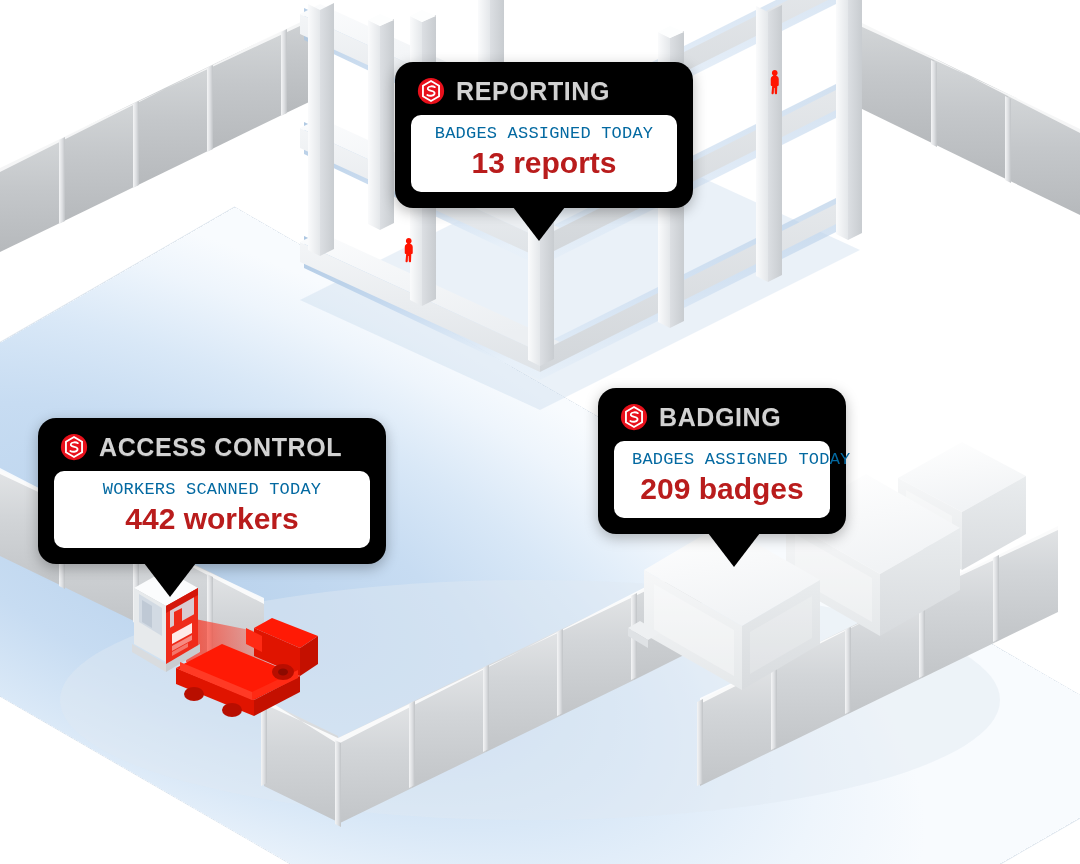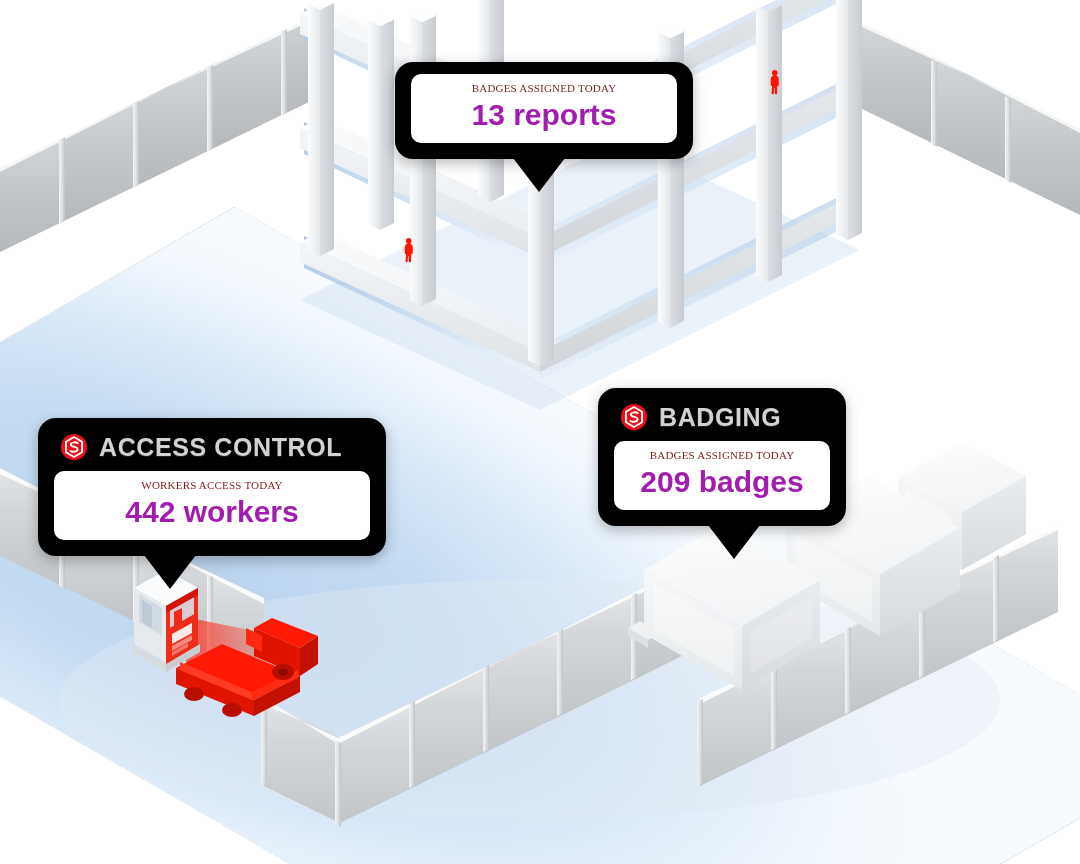--- a/index.html
+++ b/index.html
@@ -40,26 +40,26 @@
     color:#d2d2d2; font-weight:bold; letter-spacing:.6px;
     font-size:25px; line-height:1; white-space:nowrap;
     font-family:"Liberation Sans", sans-serif;
     text-shadow:0 1px 0 rgba(255,255,255,.12);
   }
   .card-body {
     background:#fff; border-radius:10px;
     padding:8px 18px 10px 18px; text-align:center;
   }
   .card-label {
-    color:#7f1d1d; font-size:11px; letter-spacing:.2px;
+    color:#0369a1; font-size:17px; letter-spacing:.2px;
     line-height:1.25; white-space:nowrap;
-    font-family:Liberation Serif, serif;
+    font-family:Liberation Mono, monospace;
   }
   .card-value {
-    color:#a21caf; font-size:30px; font-weight:bold;
+    color:#b91c1c; font-size:30px; font-weight:bold;
     line-height:1.22; white-space:nowrap; margin-top:1px;
     font-family:"Liberation Sans", sans-serif;
   }
   .tail {
     position:absolute; width:0; height:0;
     border-left:26px solid transparent;
     border-right:26px solid transparent;
     border-top:34px solid #000;
   }
 </style>
@@ -338,38 +338,46 @@
 
         <g transform="translate(770,70) scale(0.95)">
           <path d="M5 0c1.7 0 3 1.4 3 3.1 0 1.2-.6 2.2-1.6 2.7l1.6 1.1c.8.6 1.2 1.5 1.2 2.5v6.4c0 .6-.4 1-1 1h-.5l-.3 7.6c0 .7-.5 1.2-1.2 1.2s-1.2-.6-1.2-1.3l-.2-5.4h-.6l-.2 5.4c0 .7-.6 1.3-1.2 1.3s-1.2-.5-1.2-1.2L2.3 16.8h-.5c-.6 0-1-.4-1-1v-6.4c0-1 .4-1.9 1.2-2.5l1.6-1.1C2.6 5.3 2 4.3 2 3.1 2 1.4 3.3 0 5 0z"></path>
         </g>
       </g>
 
     </svg>
   </div>
 
   <div class="card" style="left:395px; top:62px; width:298px;">
+    <div class="card-head">
+      <svg class="logo" viewBox="0 0 32 32">
+        <circle cx="16" cy="16" r="15" fill="#e8101b"></circle>
+        <path d="M16 4.6 L25.2 9.9 L25.2 22.1 L16 27.4 L6.8 22.1 L6.8 9.9 Z" fill="none" stroke="#ffffff" stroke-width="2.1"></path>
+        <path d="M20.4 11.6 C18.6 10.3 13.4 10 12.4 12.6 C11.6 14.8 14.6 15.5 16.3 15.9 C18.1 16.3 20.8 17 20 19.3 C19.1 22 13.8 21.8 11.8 20.5" fill="none" stroke="#ffffff" stroke-width="2.1" stroke-linecap="round"></path>
+      </svg>
+      <div class="card-title">REPORTING</div>
+    </div>
     <div class="card-body">
       <div class="card-label">BADGES ASSIGNED TODAY</div>
       <div class="card-value">13 reports</div>
     </div>
     <div class="tail" style="left:118px; bottom:-33px;"></div>
   </div>
 
   <div class="card" style="left:38px; top:418px; width:348px;">
     <div class="card-head">
       <svg class="logo" viewBox="0 0 32 32">
         <circle cx="16" cy="16" r="15" fill="#e8101b"></circle>
         <path d="M16 4.6 L25.2 9.9 L25.2 22.1 L16 27.4 L6.8 22.1 L6.8 9.9 Z" fill="none" stroke="#ffffff" stroke-width="2.1"></path>
         <path d="M20.4 11.6 C18.6 10.3 13.4 10 12.4 12.6 C11.6 14.8 14.6 15.5 16.3 15.9 C18.1 16.3 20.8 17 20 19.3 C19.1 22 13.8 21.8 11.8 20.5" fill="none" stroke="#ffffff" stroke-width="2.1" stroke-linecap="round"></path>
       </svg>
       <div class="card-title">ACCESS CONTROL</div>
     </div>
     <div class="card-body">
-      <div class="card-label">WORKERS ACCESS TODAY</div>
+      <div class="card-label">WORKERS SCANNED TODAY</div>
       <div class="card-value">442 workers</div>
     </div>
     <div class="tail" style="left:106px; bottom:-33px;"></div>
   </div>
 
   <div class="card" style="left:598px; top:388px; width:248px;">
     <div class="card-head">
       <svg class="logo" viewBox="0 0 32 32">
         <circle cx="16" cy="16" r="15" fill="#e8101b"></circle>
         <path d="M16 4.6 L25.2 9.9 L25.2 22.1 L16 27.4 L6.8 22.1 L6.8 9.9 Z" fill="none" stroke="#ffffff" stroke-width="2.1"></path>

